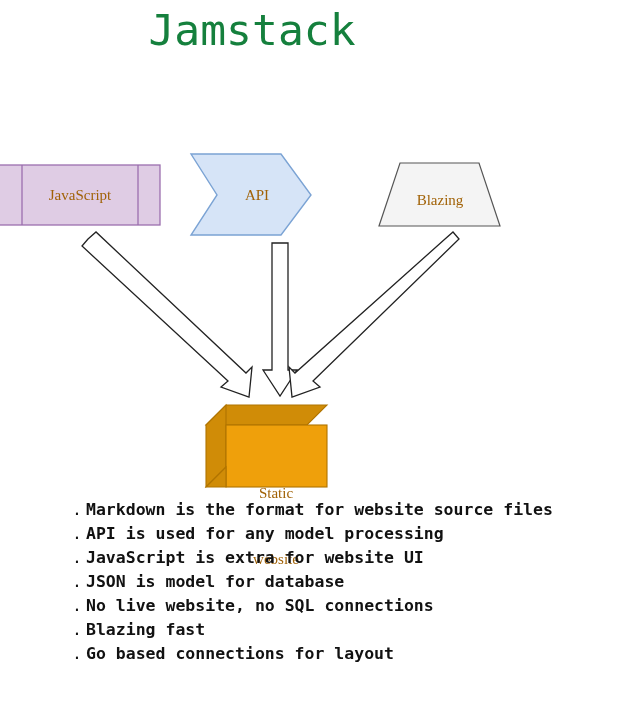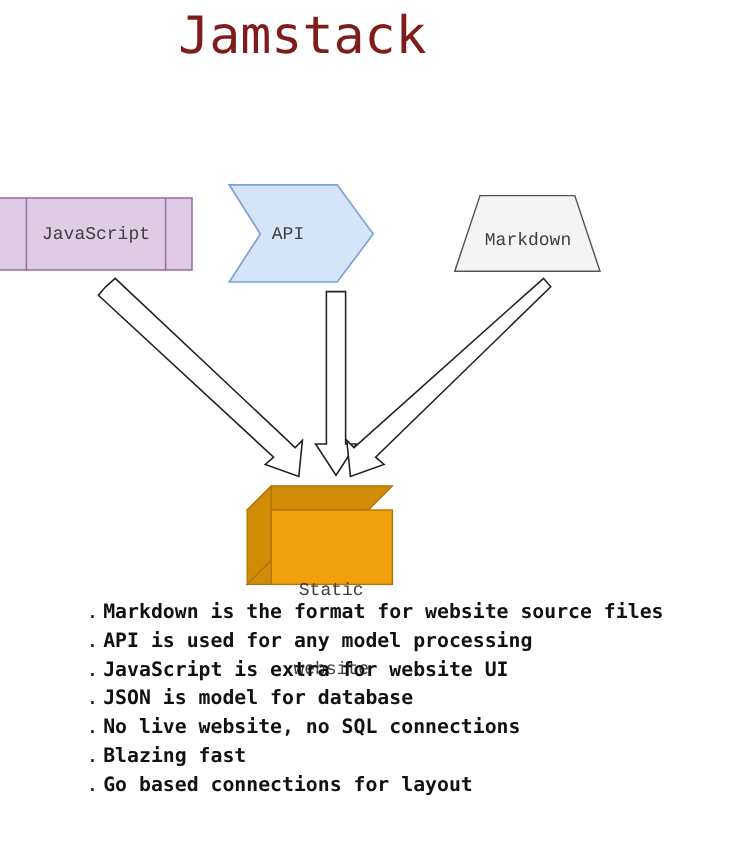--- a/index.html
+++ b/index.html
@@ -28,46 +28,46 @@
   .title-block {
     position: absolute;
     left: 0;
     top: 4px;
     width: 504px;
     text-align: center;
     line-height: 52px;
     font-size: 43px;
     font-weight: 400;
     letter-spacing: 0px;
-    color: #7f1d1d;
+    color: #15803d;
     font-family: "DejaVu Sans Mono", "Liberation Mono", monospace;
   }
   .title-line { display: block; white-space: pre; }
 
   
   #shape-layer {
     position: absolute;
     left: 0;
     top: 0;
     width: 620px;
     height: 703px;
   }
 
   
   .shape-label {
     position: absolute;
-    font-family: Liberation Mono, monospace;
+    font-family: Liberation Serif, serif;
     font-size: 15px;
-    color: #404040;
+    color: #a16207;
     text-align: center;
     white-space: pre;
     line-height: 21px;
   }
   #label-javascript { left: 0px;   top: 185px; width: 160px; }
-  #label-api        { left: 180px; top: 185px; width: 120px; }
+  #label-api        { left: 197px; top: 185px; width: 120px; }
   #label-markdown   { left: 378px; top: 190px; width: 124px; }
   #label-static     { left: 226px; top: 438px; width: 100px; font-size: 15px; line-height: 22px; }
 
   
   #bullet-list {
     position: absolute;
     left: 72px;
     top: 498px;
     width: 540px;
     font-family: "DejaVu Sans Mono", "Liberation Mono", monospace;
@@ -139,21 +139,21 @@
       <rect x="226" y="425" width="101" height="62" fill="#EFA00B" stroke="#B07400" stroke-width="1.1"></rect>
 
       <path d="M 206 487 L 226 467 L 226 487 Z" fill="#D08C07" stroke="#B07400" stroke-width="1.1"></path>
     </g>
   </svg>
 
   <div class="shape-label" id="label-javascript">JavaScript</div>
 
   <div class="shape-label" id="label-api">API</div>
 
-  <div class="shape-label" id="label-markdown">Markdown</div>
+  <div class="shape-label" id="label-markdown">Blazing</div>
 
   <div class="shape-label" id="label-static">
     <div>Static</div>
     <div>website</div>
   </div>
 
   <div id="bullet-list">
       <div class="bullet-item">
         <span class="bullet-dot">.</span>
         <span class="bullet-text">Markdown is the format for website source files</span>

